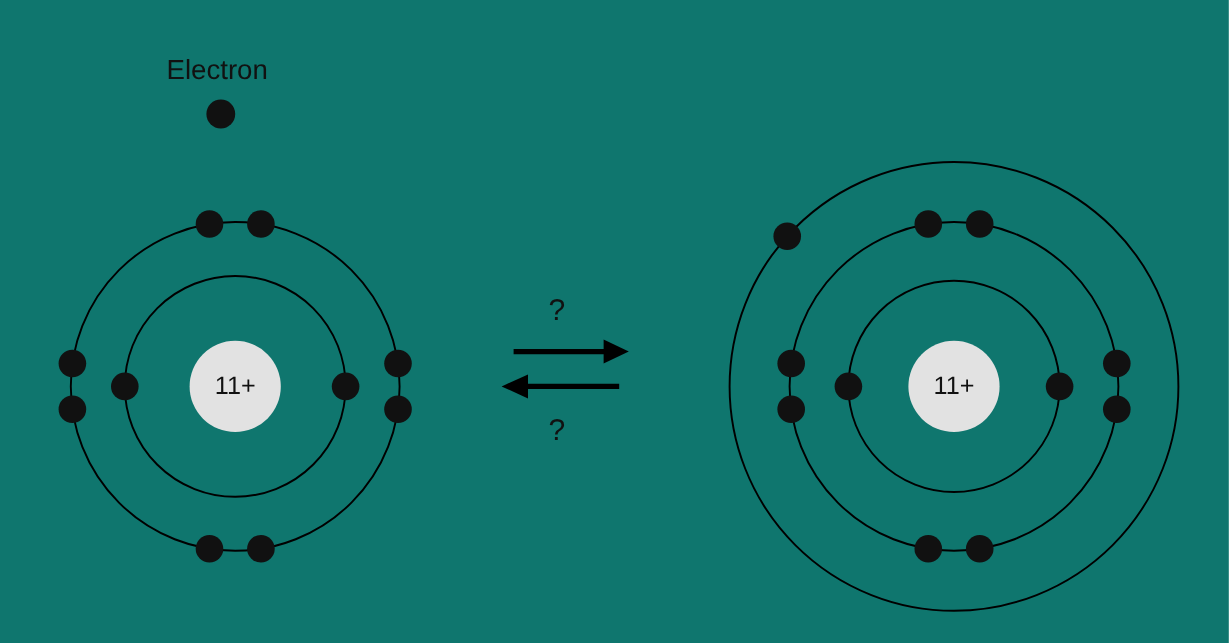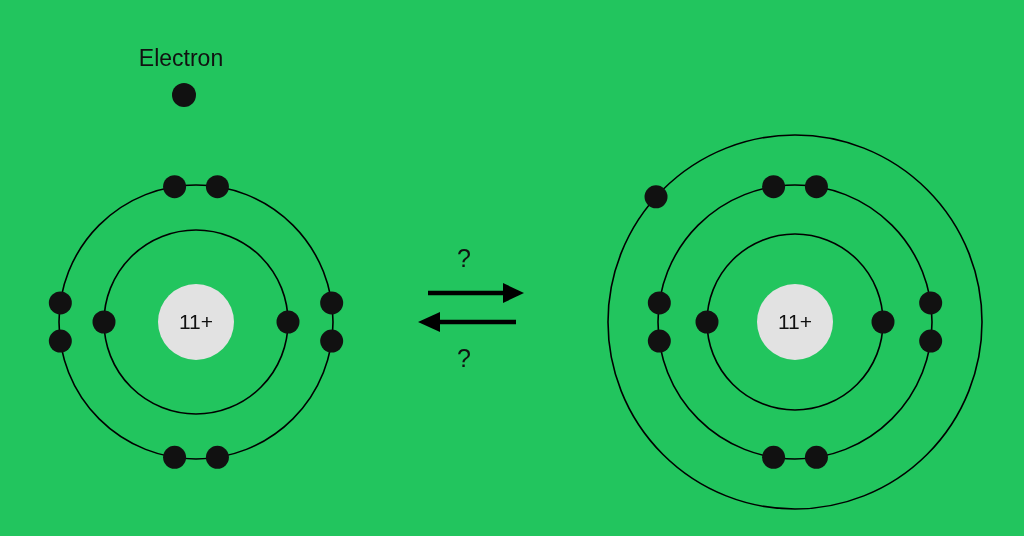--- a/index.html
+++ b/index.html
@@ -13,21 +13,21 @@
     height: 536px;
     overflow: hidden;
     font-family: "Liberation Sans", sans-serif;
     color: #111111;
     position: relative;
   }
   #stage {
     position: relative;
     width: 1024px;
     height: 536px;
-    background: #22c55e;
+    background: #0f766e;
   }
   svg.diagram {
     position: absolute;
     left: 0;
     top: 0;
     width: 1024px;
     height: 536px;
     display: block;
   }
   .shell-ring {

